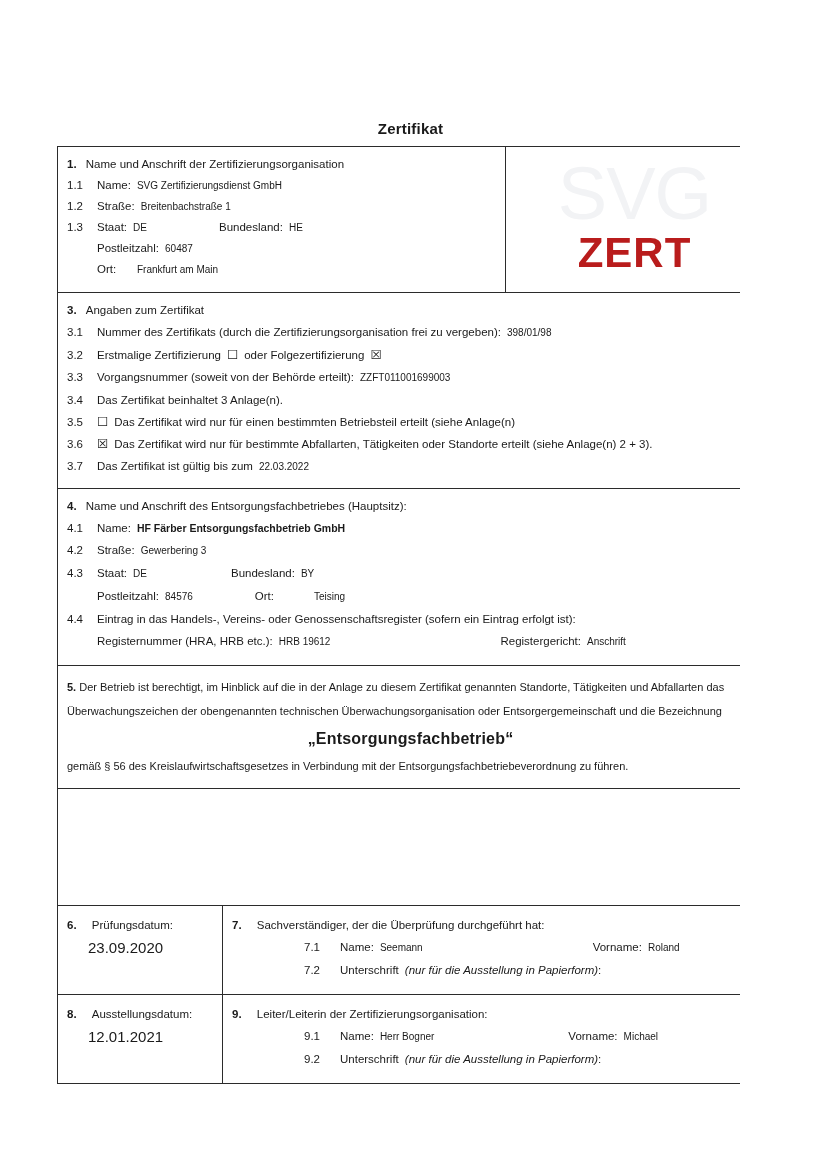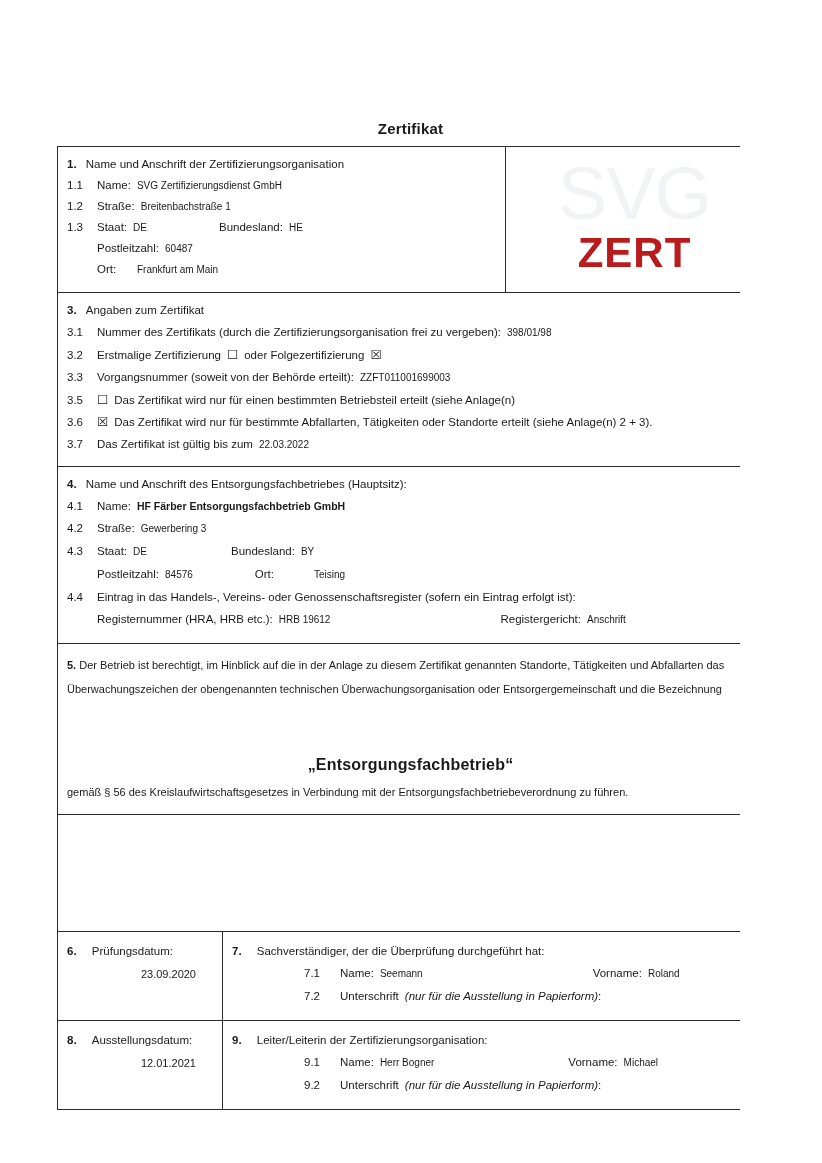--- a/index.html
+++ b/index.html
@@ -48,21 +48,21 @@
   }
   .row {
     display: flex;
     border-bottom: 1.4px solid #2b2b2b;
     box-sizing: border-box;
   }
   .row.last { border-bottom: none; }
 
   .cell {
     box-sizing: border-box;
-    padding: 7px 26px 8px 9px;
+    padding: 7px 9px 8px 9px;
     position: relative;
   }
   .cell.divider { border-right: 1.4px solid #2b2b2b; }
 
   
   .line {
     display: flex;
     align-items: baseline;
     min-height: 21px;
     line-height: 21px;
@@ -160,36 +160,34 @@
     font-size: 11px;
     line-height: 24px;
     white-space: normal;
   }
   .s5-big {
     text-align: center;
     font-size: 16px;
     font-weight: bold;
     padding: 7px 0 6px 0;
     letter-spacing: 0.2px;
-    margin-top: 48px;
   }
 
   
   .blank-cell { width: 100%; height: 116px; }
 
   
   .s6-cell { width: 165px; }
   .s7-cell { flex: 1; }
   .s67-row .cell { padding-top: 9px; padding-bottom: 12px; min-height: 88px; }
 
   .date-val {
-    font-size: 11px;
+    font-size: 15px;
     padding-left: 21px;
     line-height: 24px;
-    text-align: right;
   }
   .sub-line {
     display: flex;
     align-items: baseline;
     line-height: 22px;
     min-height: 22px;
     font-size: 11.5px;
     padding-left: 30px;
     white-space: nowrap;
   }
@@ -294,20 +292,24 @@
           <span class="cbx">☒</span>
         </div>
 
         <div class="line s3-line">
           <span class="idx">3.3</span>
           <span class="lbl">Vorgangsnummer (soweit von der Behörde erteilt):</span>
           <span class="sp-sm"></span>
           <span class="val">ZZFT011001699003</span>
         </div>
 
+        <div class="line s3-line">
+          <span class="idx">3.4</span>
+          <span class="lbl">Das Zertifikat beinhaltet 3 Anlage(n).</span>
+        </div>
 
         <div class="line s3-line">
           <span class="idx">3.5</span>
           <span class="cbx">☐</span>
           <span class="sp-sm"></span>
           <span class="lbl">Das Zertifikat wird nur für einen bestimmten Betriebsteil erteilt (siehe Anlage(n)</span>
         </div>
 
         <div class="line s3-line">
           <span class="idx">3.6</span>

